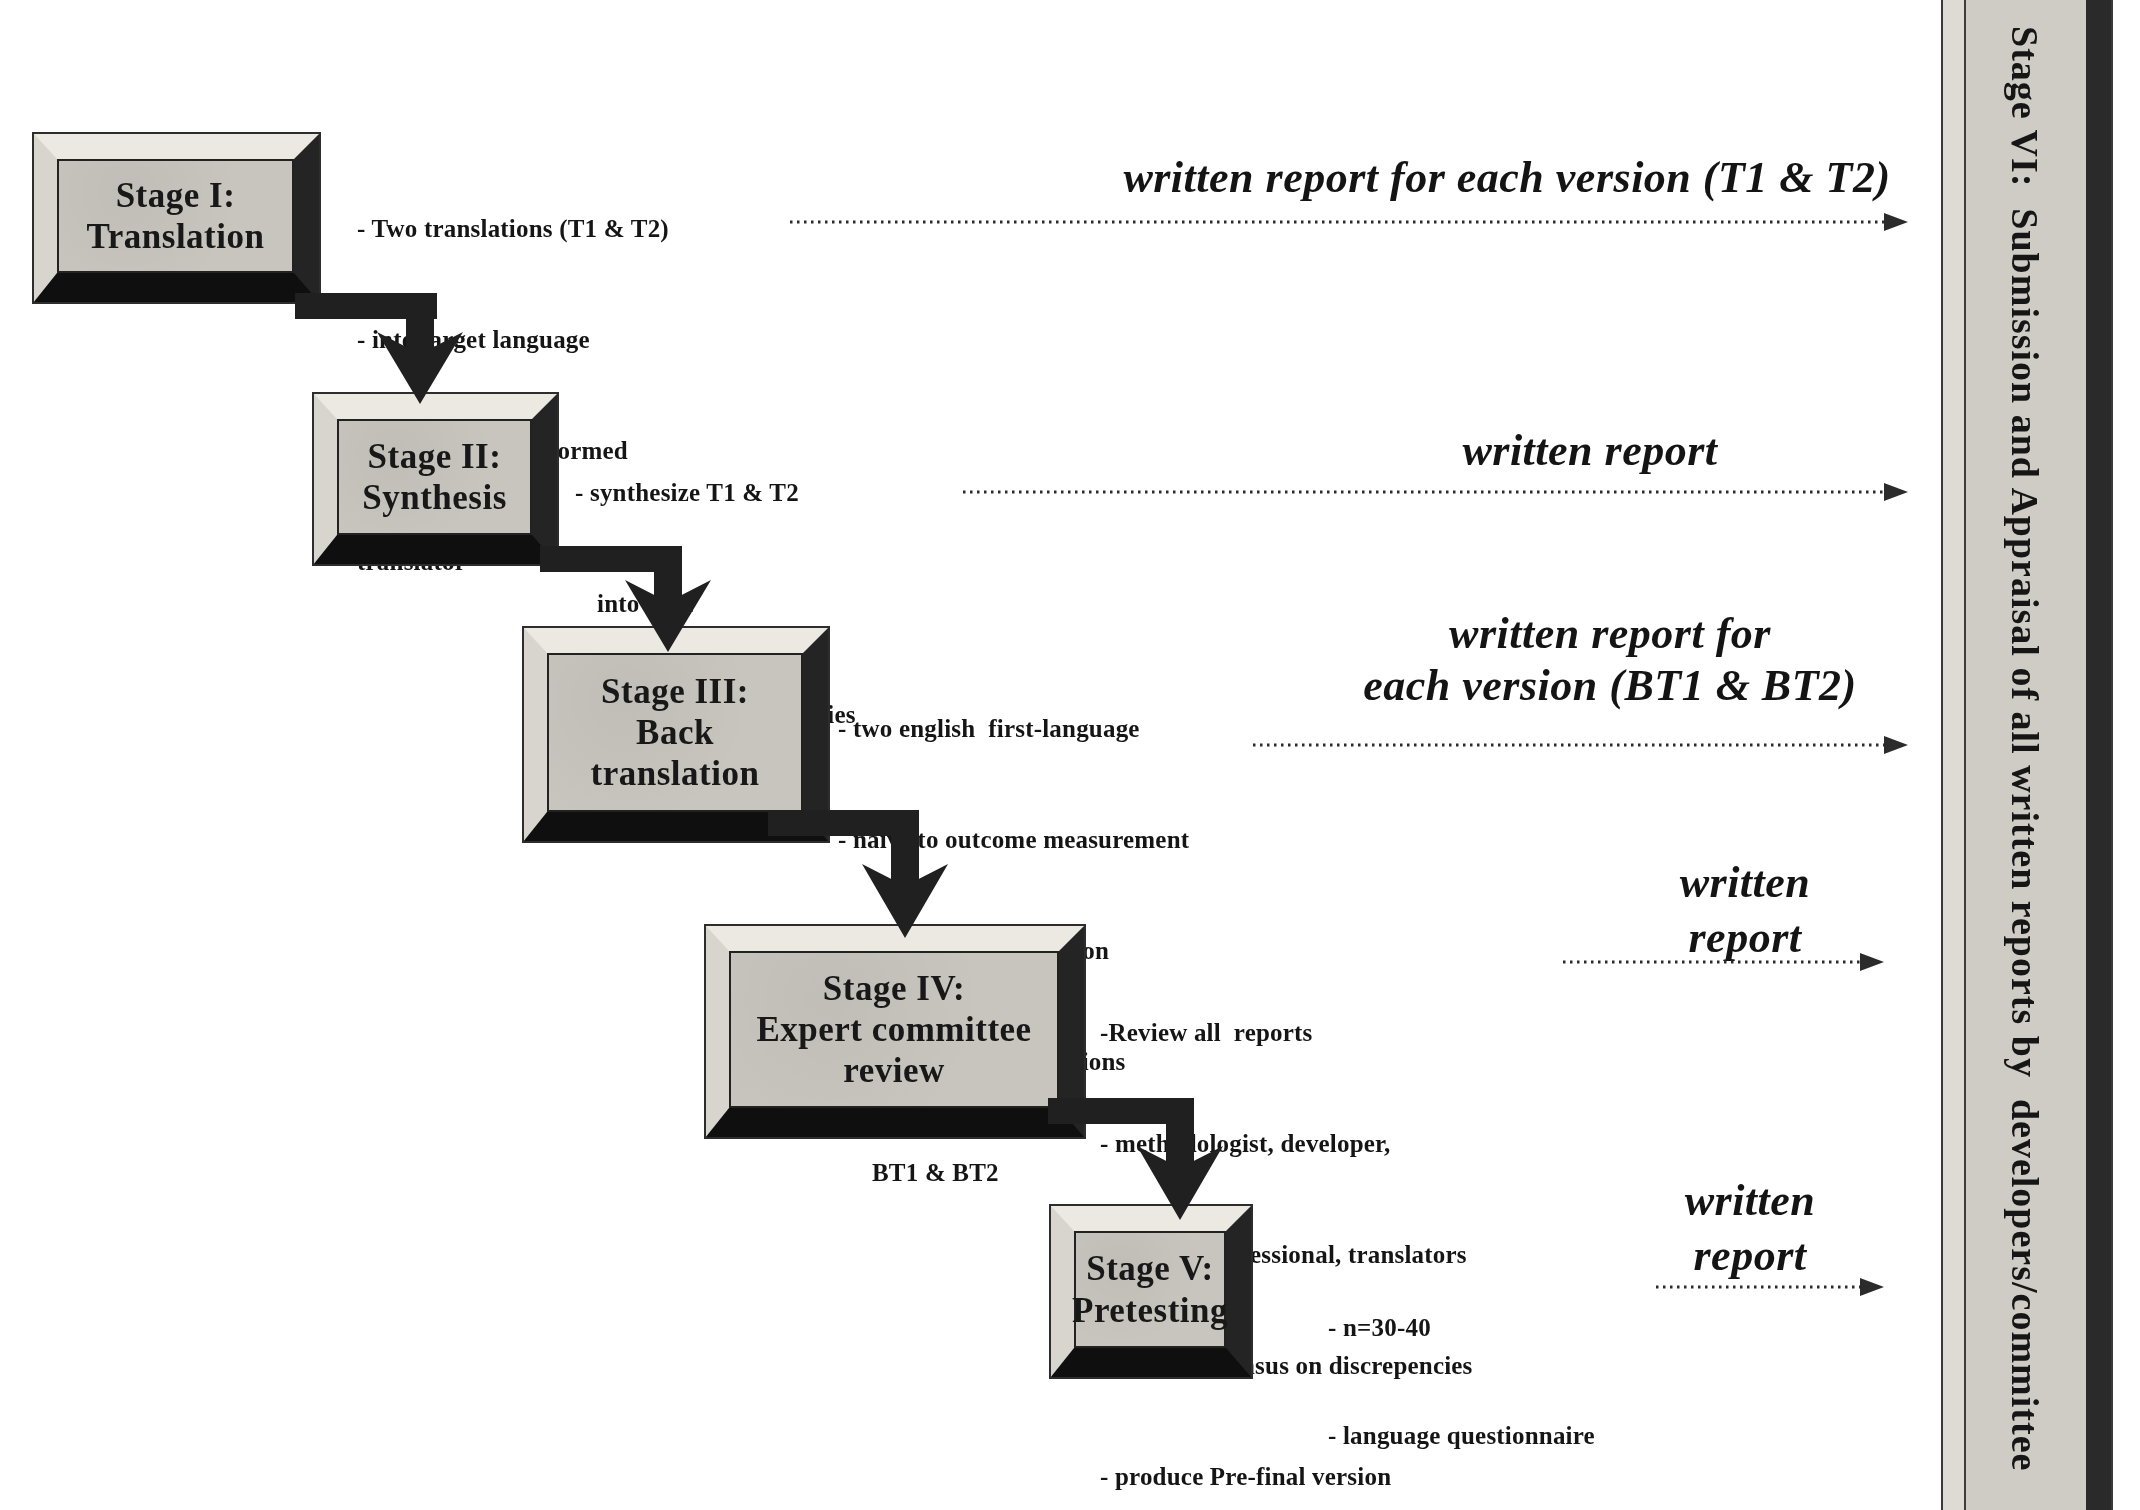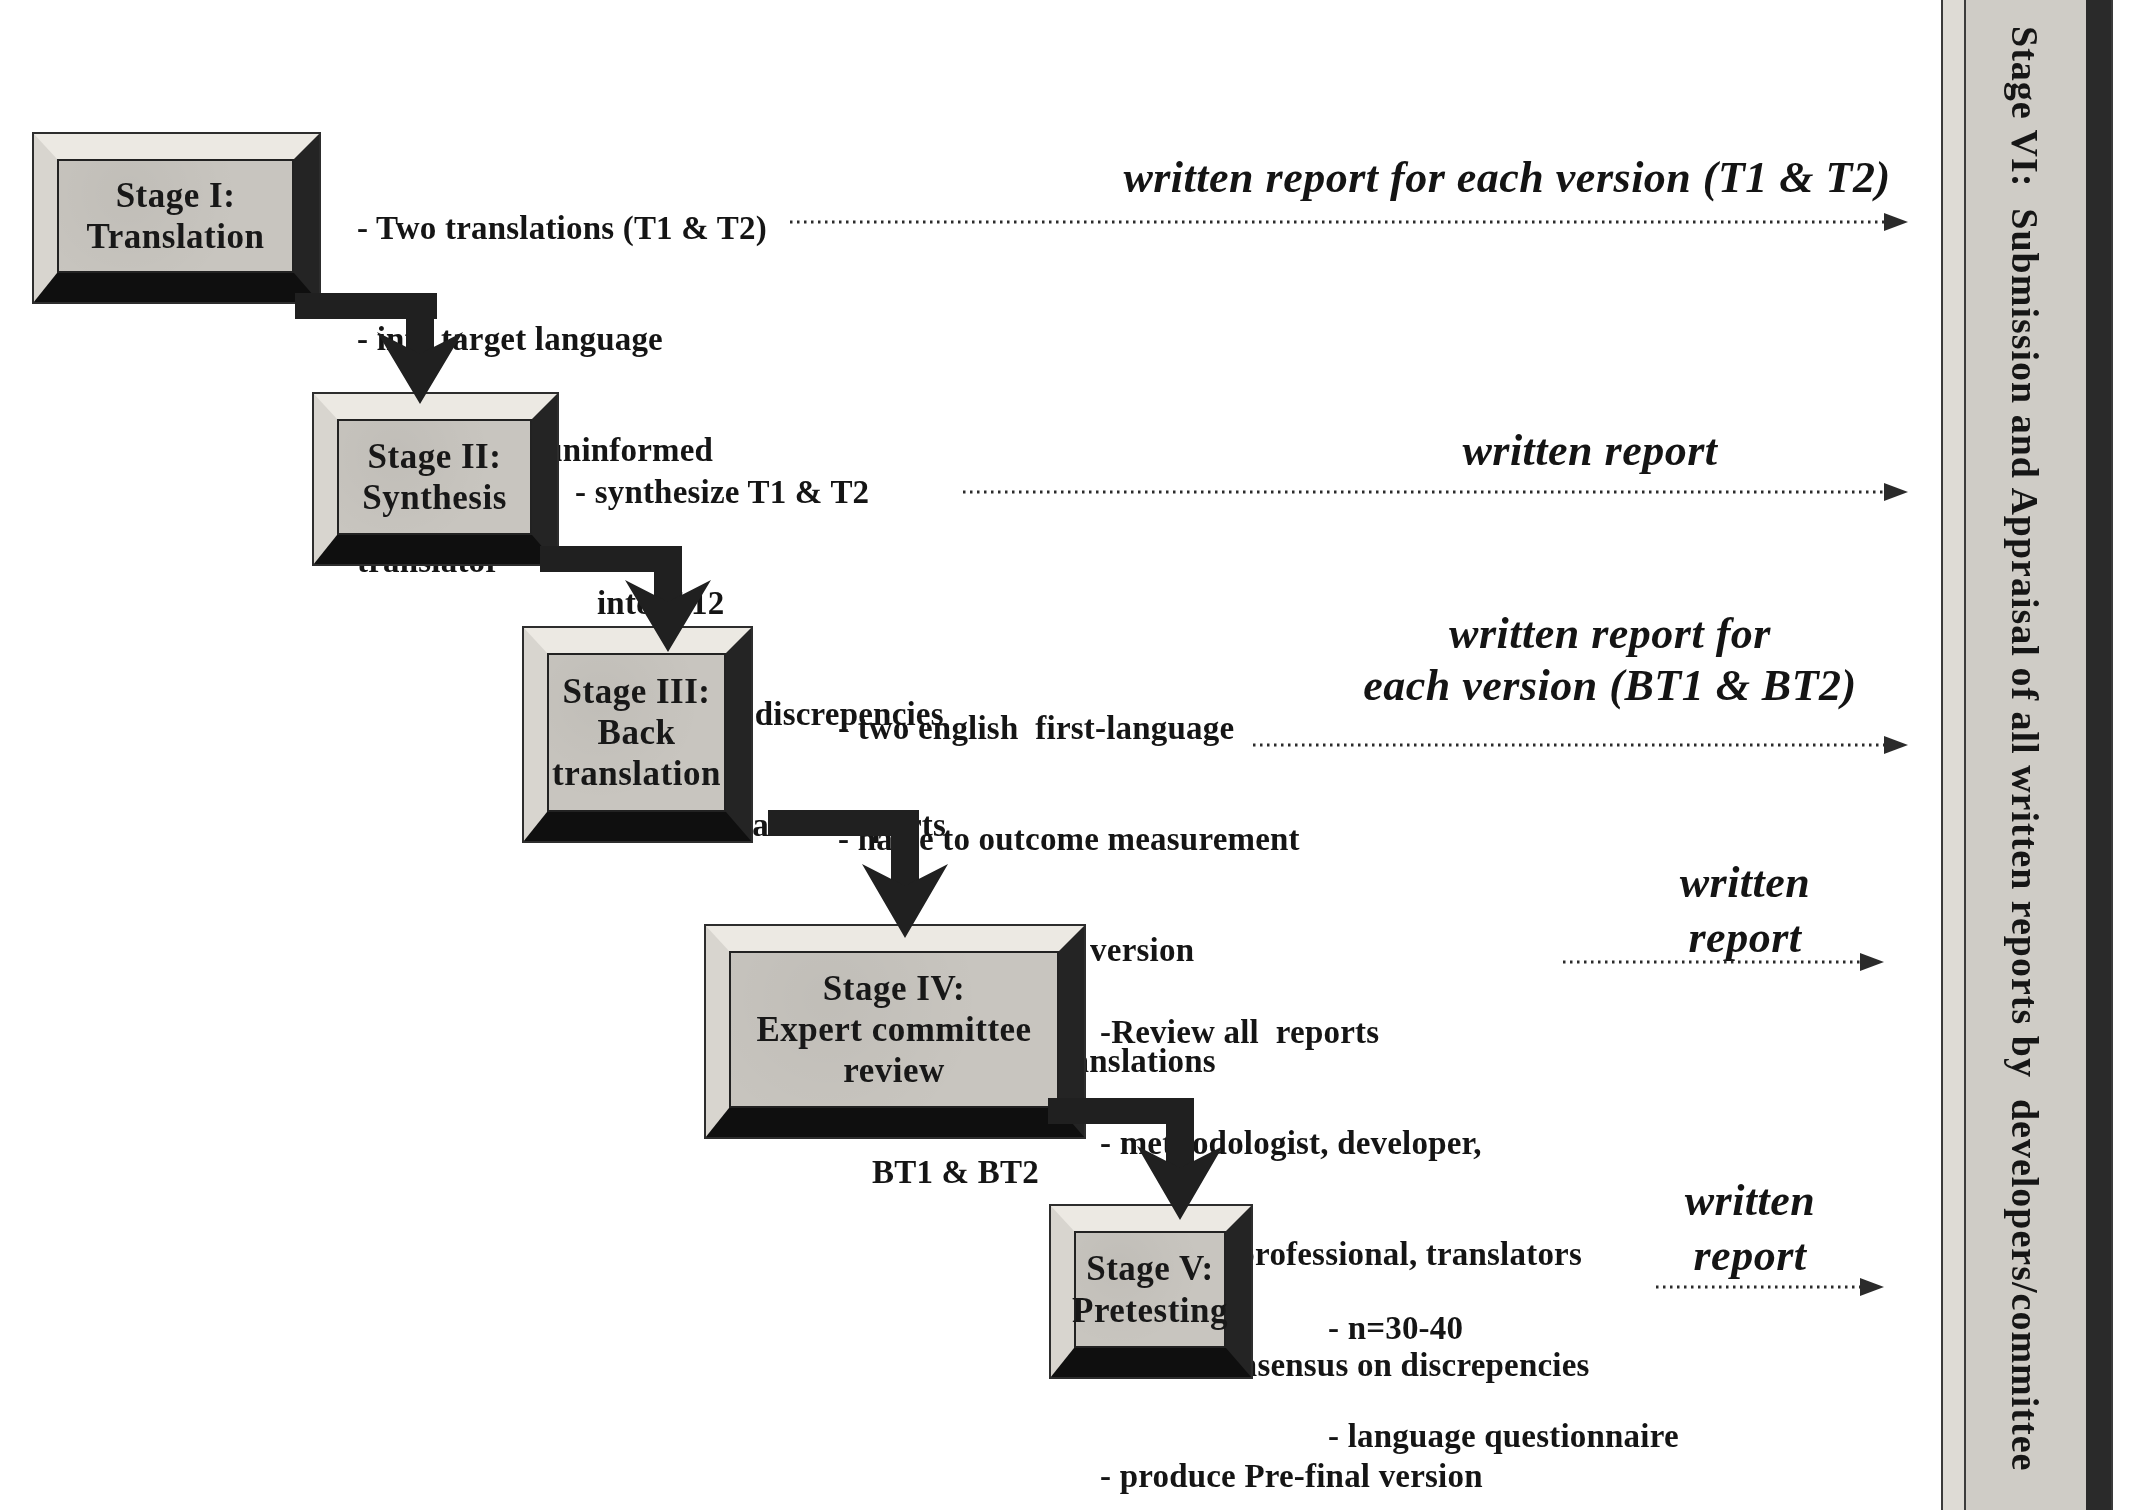--- a/index.html
+++ b/index.html
@@ -25,21 +25,21 @@
     background:
       radial-gradient(circle at 30% 30%, rgba(0,0,0,0.04), transparent 60%),
       #c8c5bf;
   }
   .title{
     font-weight:700;font-size:35px;line-height:1.18;color:#181818;
     text-align:center;white-space:pre-line;letter-spacing:.5px;
   }
   
   .bullets{
-    position:absolute;font-weight:700;font-size:33px;line-height:37px;
+    position:absolute;font-weight:700;font-size:25px;line-height:37px;
     color:#151515;white-space:pre;letter-spacing:.2px;
   }
   .ind-sm{padding-left:22px;}
   .ind-md{padding-left:34px;}
   
   .report-label{
     position:absolute;font-style:italic;font-weight:700;font-size:44px;
     line-height:52px;color:#141414;text-align:center;white-space:pre-line;
     letter-spacing:.5px;
   }
@@ -89,21 +89,21 @@
 Synthesis</div>
     </div>
   </div>
   <div class="bullets" style="left:575px;top:400px;">
     <div>- synthesize T1 &amp; T2</div>
     <div class="ind-sm">into T-12</div>
     <div>-resolve any discrepencies</div>
     <div class="ind-sm">with translators' reports</div>
   </div>
 
-  <div class="stage-box" style="left:523px;top:627px;width:229px;height:215px;">
+  <div class="stage-box" style="left:523px;top:627px;width:306px;height:215px;">
     <div class="face">
       <div class="title">Stage III:
 Back
 translation</div>
     </div>
   </div>
   <div class="bullets" style="left:838px;top:636px;">
     <div>- two english  first-language</div>
     <div>- naive to outcome measurement</div>
     <div>- work from T-12 version</div>

